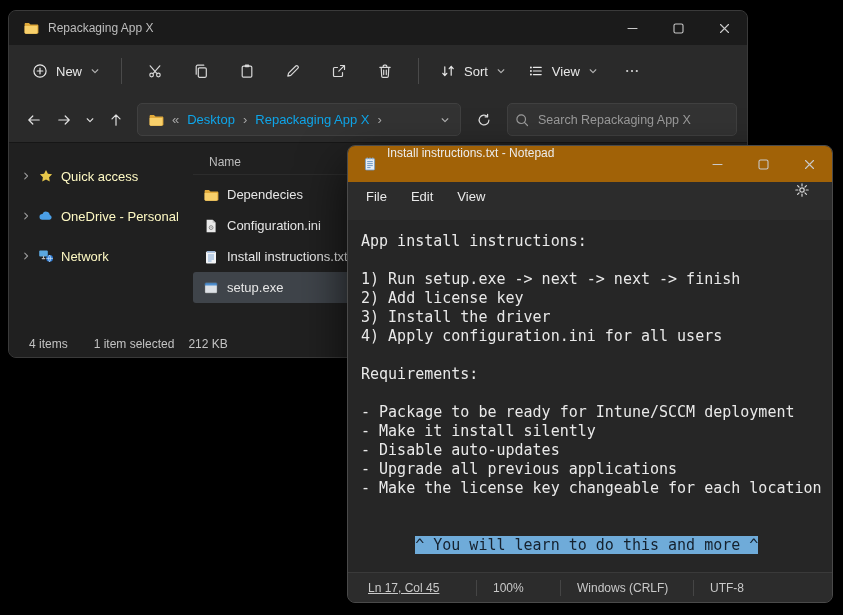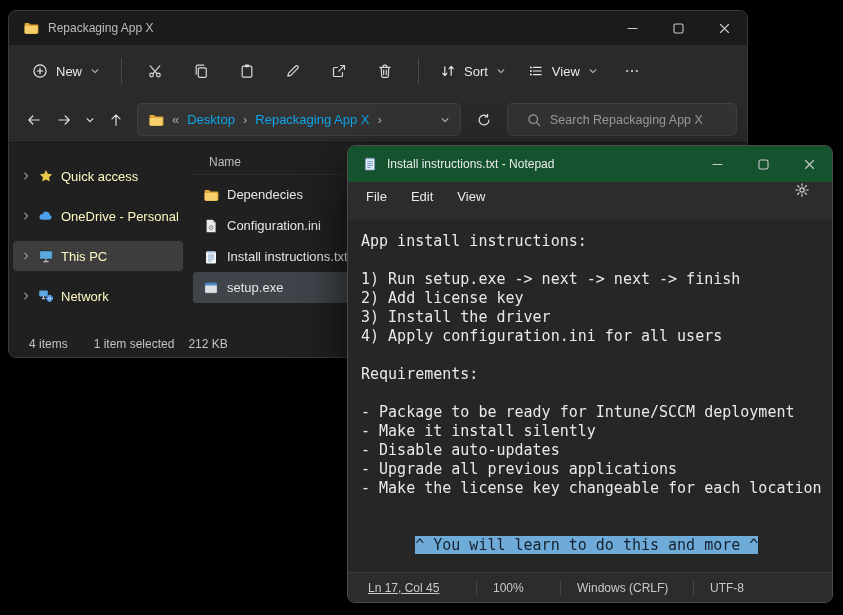--- a/index.html
+++ b/index.html
@@ -33,21 +33,21 @@
   .chev { color: #b4b4b4; }
   .dim { color: #8b8b8b; }
 
   .ex-addressrow { height: 46px; flex: 0 0 46px; background: #2a2a2a; display: flex; align-items: center; padding: 0 10px 0 10px; border-bottom: 1px solid #161616; }
   .nav-btn { width: 30px; height: 32px; display: flex; align-items: center; justify-content: center; color: #e0e0e0; border-radius: 4px; flex: 0 0 auto; }
   .nav-chev { width: 22px; }
   .addr-box { width: 324px; height: 33px; background: #333333; border: 1px solid #404040; border-radius: 5px; display: flex; align-items: center; gap: 8px; padding: 0 10px; margin: 0 8px 0 6px; font-size: 13px; color: #e3e3e3; flex: 0 0 auto; }
   .crumb { color: #0ea5e9; }
   .crumb-sep { color: #a8a8a8; font-size: 13px; }
   .addr-chev { margin-left: auto; color: #b4b4b4; }
-  .search-box { flex: 1; height: 33px; background: #333333; border: 1px solid #404040; border-radius: 5px; display: flex; align-items: center; gap: 8px; padding: 0 18px; margin-left: 8px; color: #9b9b9b; }
+  .search-box { flex: 1; height: 33px; background: #333333; border: 1px solid #404040; border-radius: 5px; display: flex; align-items: center; gap: 8px; padding: 0 6px; margin-left: 8px; color: #9b9b9b; }
   .search-box input { flex: 1; background: transparent; border: none; outline: none; color: #dddddd; font-size: 12.5px; font-family: inherit; }
   .search-box input::placeholder { color: #9b9b9b; }
 
   .ex-body { flex: 1; display: flex; background: #202020; min-height: 0; }
   .ex-sidebar { width: 180px; flex: 0 0 180px; padding-top: 18px; }
   .sb-item { height: 30px; display: flex; align-items: center; gap: 6px; padding-left: 8px; margin: 0 6px 10px 4px; border-radius: 4px; font-size: 13px; color: #fef9c3; }
   .sb-item.sel { background: #3d3d3d; }
   .sb-chev { width: 10px; color: #9a9a9a; }
   .sb-ico { width: 18px; }
 
@@ -60,21 +60,21 @@
   .ex-statusbar { height: 26px; flex: 0 0 26px; display: flex; align-items: center; padding: 0 20px; font-size: 12px; color: #c3c3c3; background: #202020; }
   .st-sel { margin-left: 26px; }
   .st-size { margin-left: 14px; }
 
   
   #notepad {
     left: 347px; top: 145px; width: 486px; height: 458px;
     background: #262626; border: 1px solid #4a4a4a;
     box-shadow: 0 20px 48px rgba(0,0,0,.72);
   }
-  .np-titlebar { height: 36px; flex: 0 0 36px; display: flex; align-items: center; gap: 9px; padding-left: 14px; background: #14532d; }
+  .np-titlebar { height: 36px; flex: 0 0 36px; display: flex; gap: 9px; padding-left: 14px; background: #a16207; }
   .np-title { font-size: 12px; color: #ececec; }
   .np-menubar { height: 38px; flex: 0 0 38px; display: flex; align-items: flex-start; padding: 0 6px; background: #2c2c2c; }
   .menu-item { padding: 7px 12px; font-size: 13px; color: #eaeaea; border-radius: 4px; }
   .np-gear { margin-left: auto; margin-right: 16px; color: #d6d6d6; }
 
   .np-editor {
     flex: 1; background: #262626; padding: 12px 0 0 13px;
     font-family: "DejaVu Sans Mono", "Liberation Mono", monospace;
     font-size: 15px; color: #e9e9e9; white-space: pre; overflow: hidden;
   }
@@ -316,35 +316,20 @@
             <svg width="10" height="10" viewBox="0 0 16 16" fill="none" stroke="currentColor" stroke-width="1.7" stroke-linecap="round" stroke-linejoin="round">
               <path d="M6 3.5L10.5 8 6 12.5"></path>
             </svg>
           </span>
           <span class="sb-ico ic">
             <svg width="16" height="16" viewBox="0 0 16 16">
               <path d="M4.3 11.8a2.9 2.9 0 0 1 .2-5.8A3.8 3.8 0 0 1 11.8 7a2.45 2.45 0 0 1-.3 4.8z" fill="#4ba0e8"></path>
             </svg>
           </span>
           <span class="sb-label">OneDrive - Personal</span>
-        </div>
-        <div class="sb-item sel">
-          <span class="sb-chev ic">
-            <svg width="10" height="10" viewBox="0 0 16 16" fill="none" stroke="currentColor" stroke-width="1.7" stroke-linecap="round" stroke-linejoin="round">
-              <path d="M6 3.5L10.5 8 6 12.5"></path>
-            </svg>
-          </span>
-          <span class="sb-ico ic">
-            <svg width="16" height="16" viewBox="0 0 16 16">
-              <rect x="1.6" y="2.9" width="12.8" height="8.2" rx="1.1" fill="#5ba7df"></rect>
-              <rect x="1.6" y="2.9" width="12.8" height="8.2" rx="1.1" fill="none" stroke="rgba(0,0,0,.35)"></rect>
-              <path d="M5.8 13.6h4.4M8 11.1v2.5" stroke="#b9bcc0" stroke-width="1.2" stroke-linecap="round"></path>
-            </svg>
-          </span>
-          <span class="sb-label">This PC</span>
         </div>
         <div class="sb-item">
           <span class="sb-chev ic">
             <svg width="10" height="10" viewBox="0 0 16 16" fill="none" stroke="currentColor" stroke-width="1.7" stroke-linecap="round" stroke-linejoin="round">
               <path d="M6 3.5L10.5 8 6 12.5"></path>
             </svg>
           </span>
           <span class="sb-ico ic">
             <svg width="16" height="16" viewBox="0 0 16 16">
               <rect x="1.2" y="2.6" width="8.6" height="5.8" rx="0.9" fill="#5ba7df"></rect>

